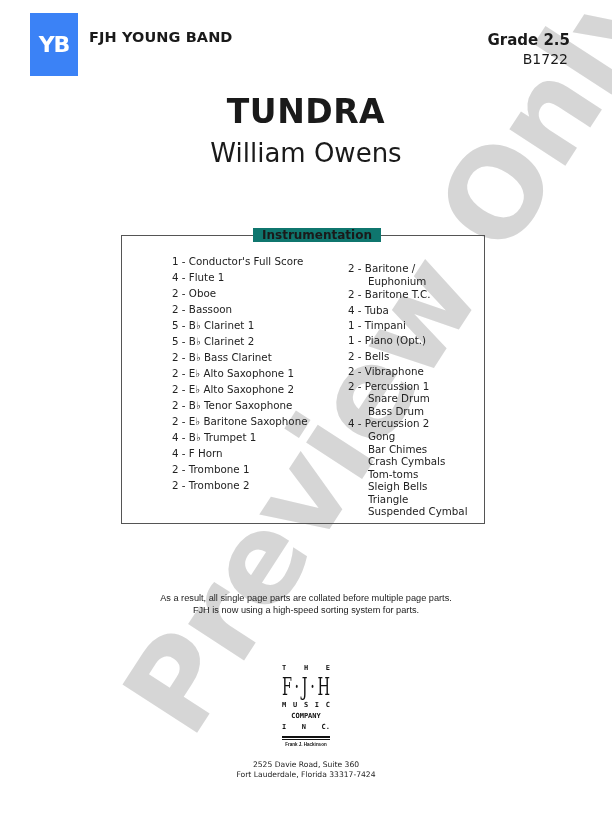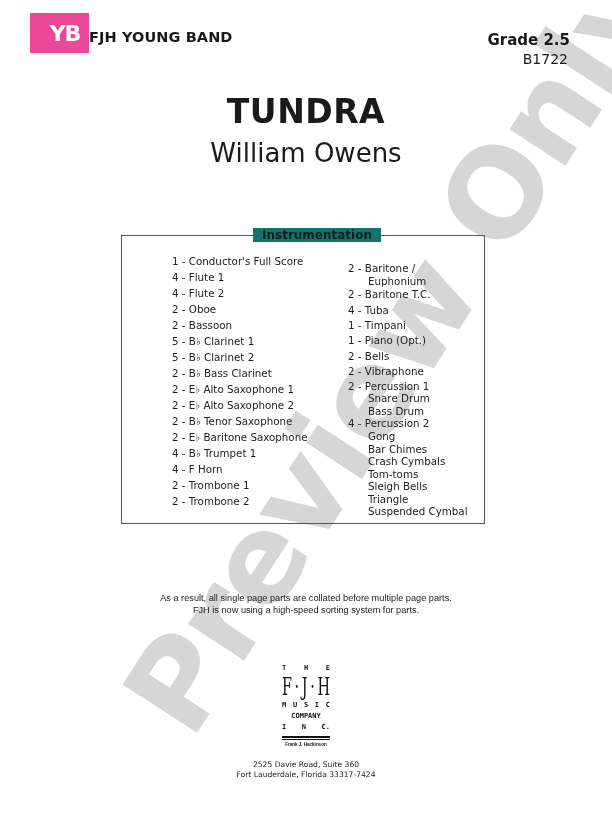--- a/index.html
+++ b/index.html
@@ -1,23 +1,23 @@
 <!DOCTYPE html>
 <html><head>
 <meta charset="utf-8">
 <style>
   html, body { margin: 0; padding: 0; background: #ffffff; }
   body {
     width: 612px; height: 816px; position: relative; overflow: hidden;
     font-family: "Liberation Sans", sans-serif; color: #1a1a1a;
   }
   .yb-badge {
-    position: absolute; left: 30px; top: 13px; width: 48px; height: 40px;
-    background: #ec4899; color: #ffffff; display: flex; align-items: center; justify-content: center;
-    font-family: "DejaVu Sans", sans-serif; font-weight: bold; font-size: 22px; letter-spacing: -1px; padding-left: 11px;
+    position: absolute; left: 30px; top: 13px; width: 48px; height: 63px;
+    background: #3b82f6; color: #ffffff; display: flex; align-items: center; justify-content: center;
+    font-family: "DejaVu Sans", sans-serif; font-weight: bold; font-size: 22px; letter-spacing: -1px;
   }
   .series {
     position: absolute; left: 89px; top: 29px;
     font-family: "DejaVu Sans", sans-serif; font-weight: bold; font-size: 14.5px; letter-spacing: 0.1px;
   }
   .grade {
     position: absolute; right: 42px; top: 31px;
     font-family: "DejaVu Sans", sans-serif; font-weight: bold; font-size: 15px; text-align: right;
   }
   .code {
@@ -83,21 +83,20 @@
 
 <div class="title">TUNDRA</div>
 <div class="composer">William Owens</div>
 
 <div class="instr-box"></div>
 <div class="instr-heading">Instrumentation</div>
 
 <div class="col col-left">
   <div class="item">1 - Conductor's Full Score</div>
   <div class="item">4 - Flute 1</div>
-  <div class="item">4 - Flute 2</div>
   <div class="item">2 - Oboe</div>
   <div class="item">2 - Bassoon</div>
   <div class="item">5 - B♭ Clarinet 1</div>
   <div class="item">5 - B♭ Clarinet 2</div>
   <div class="item">2 - B♭ Bass Clarinet</div>
   <div class="item">2 - E♭ Alto Saxophone 1</div>
   <div class="item">2 - E♭ Alto Saxophone 2</div>
   <div class="item">2 - B♭ Tenor Saxophone</div>
   <div class="item">2 - E♭ Baritone Saxophone</div>
   <div class="item">4 - B♭ Trumpet 1</div>

